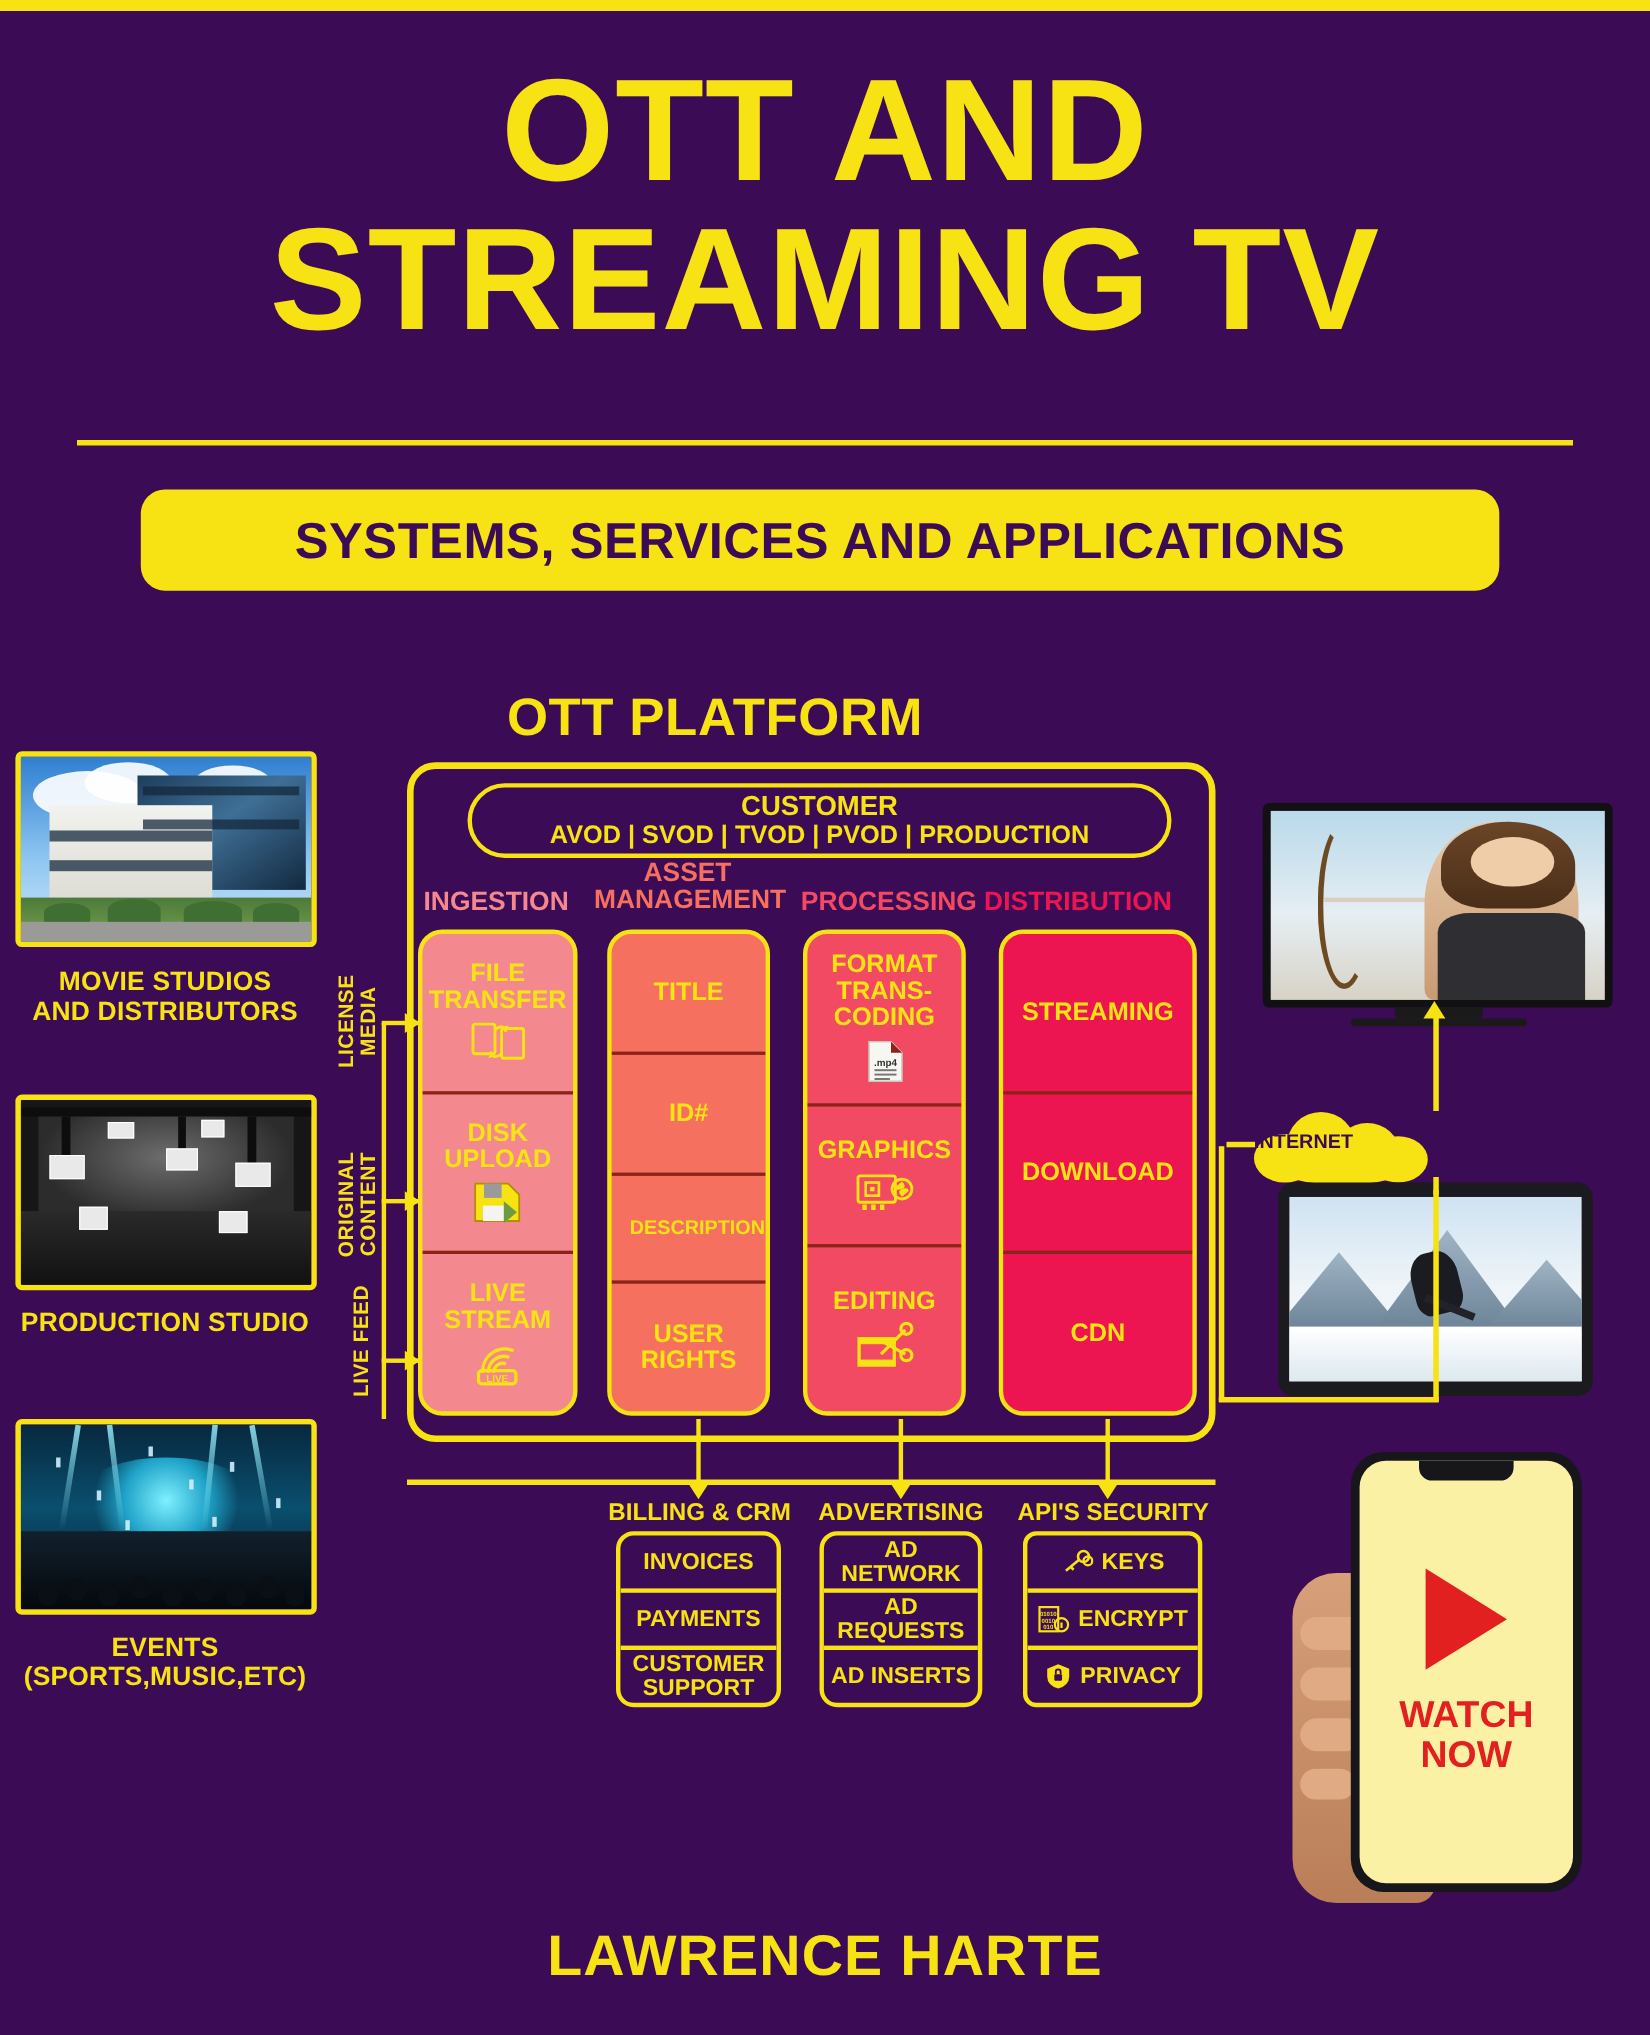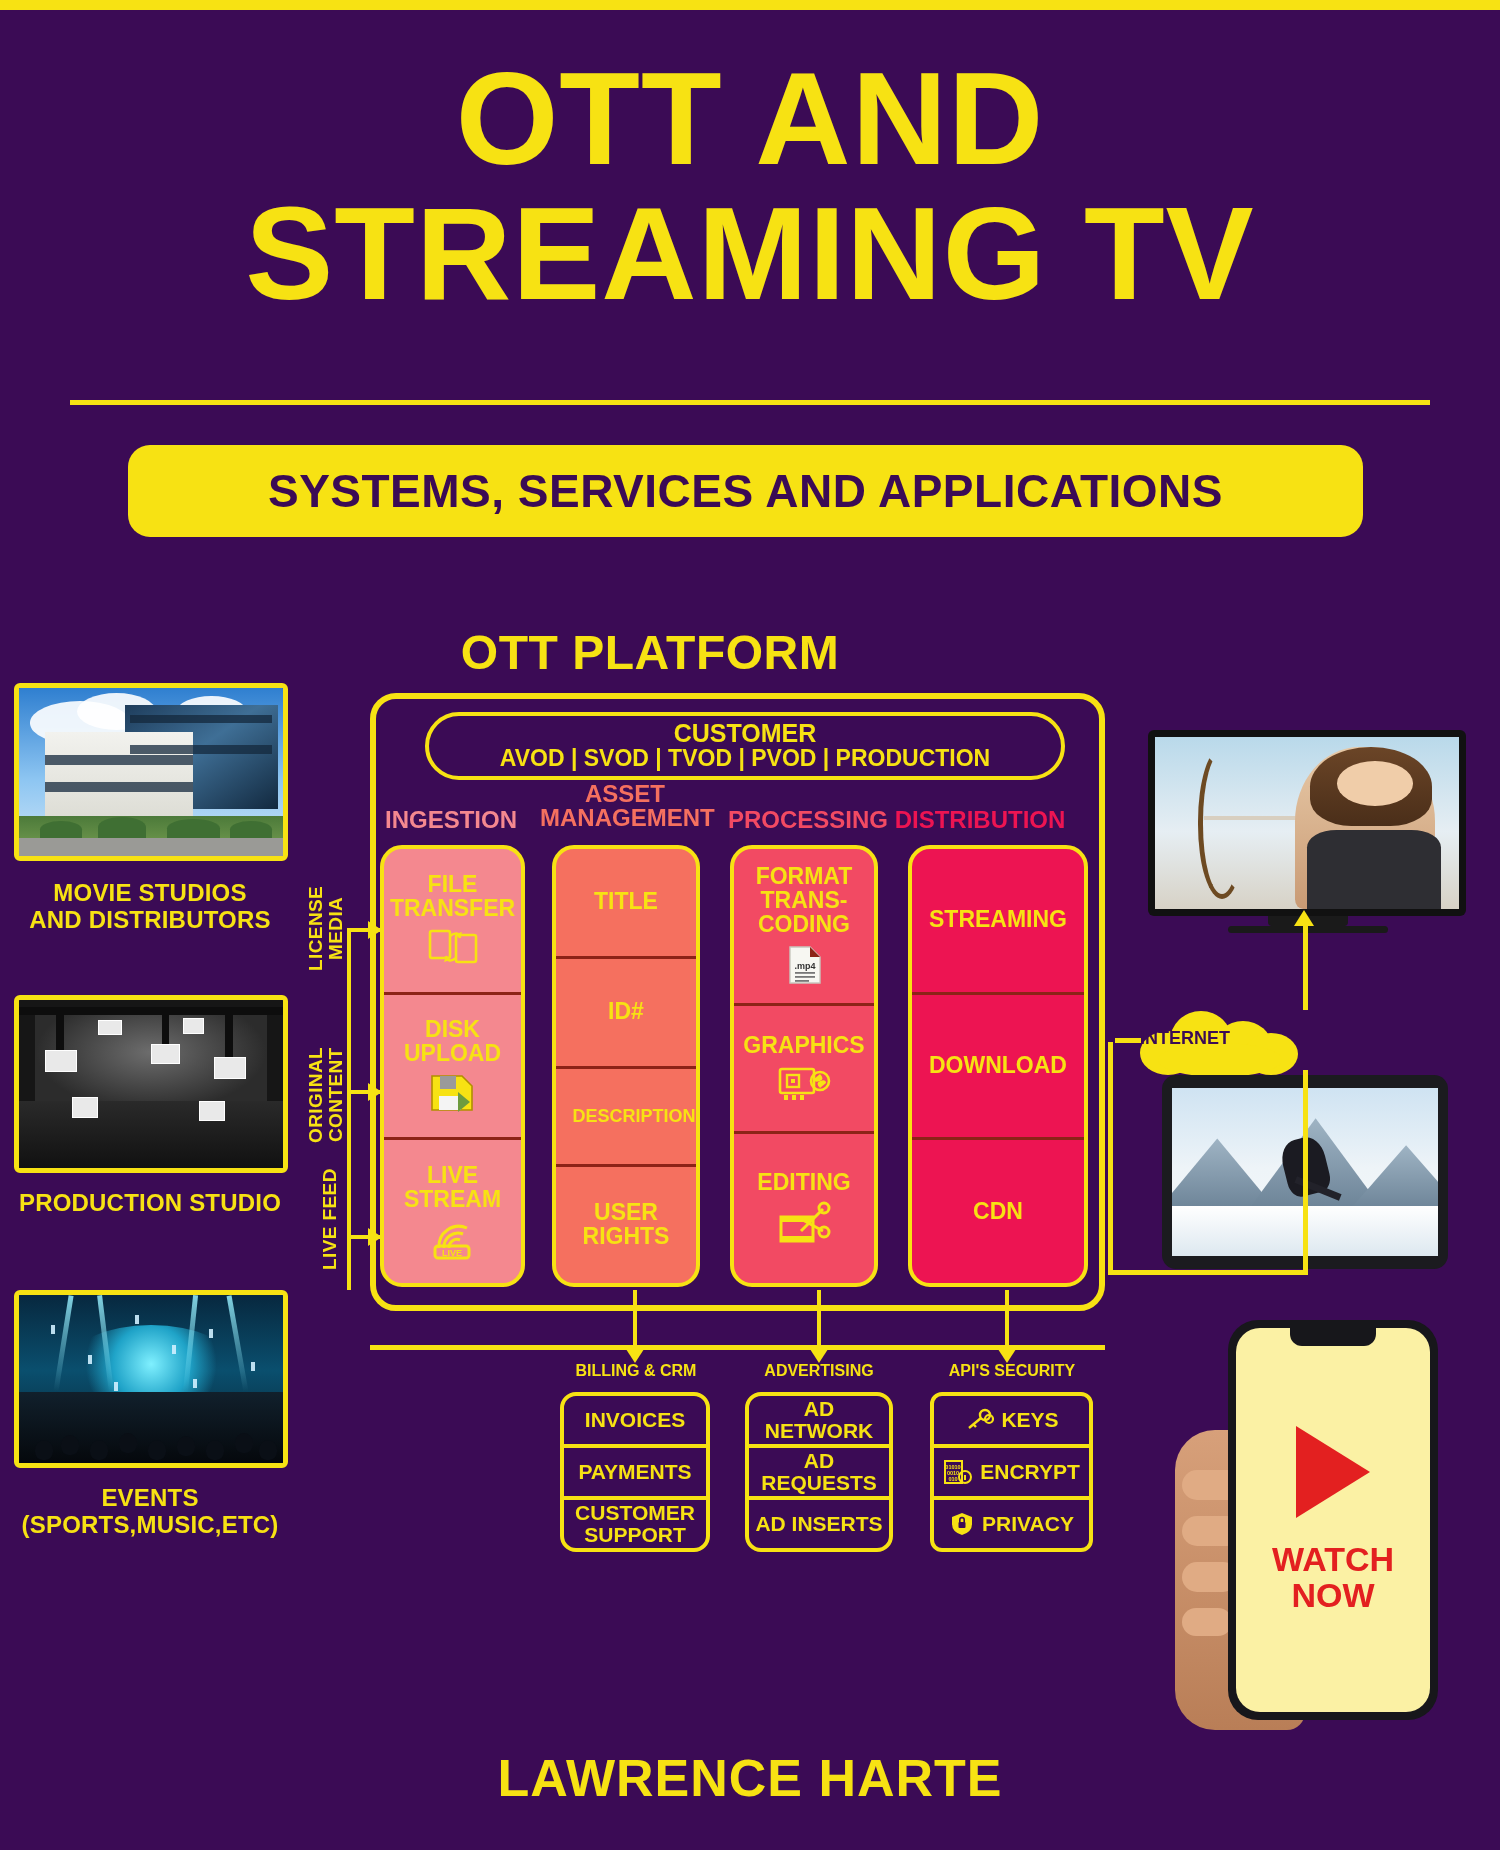--- a/index.html
+++ b/index.html
@@ -101,21 +101,21 @@
   .bus-line { position:absolute; left:370px; top:1345px; width:735px; height:5px; background:#F7E213; }
   .drop { position:absolute; width:4px; background:#F7E213; }
   .drop-arrow {
     position:absolute; width:0; height:0;
     border-left:11px solid transparent; border-right:11px solid transparent;
     border-top:17px solid #F7E213;
   }
 
   
   .grp-title {
-    position:absolute; text-align:center; color:#F7E213; font-weight:bold; font-size:16px;
+    position:absolute; text-align:center; color:#F7E213; font-weight:bold; font-size:22px;
   }
   .grp {
     position:absolute; border:4px solid #F7E213; border-radius:16px; overflow:hidden;
     display:flex; flex-direction:column;
   }
   .grp .row {
     flex:1; display:flex; align-items:center; justify-content:center;
     color:#F7E213; font-weight:bold; font-size:21px; line-height:1.05; text-align:center;
     border-bottom:4px solid #F7E213; gap:7px; padding:0 4px;
   }

